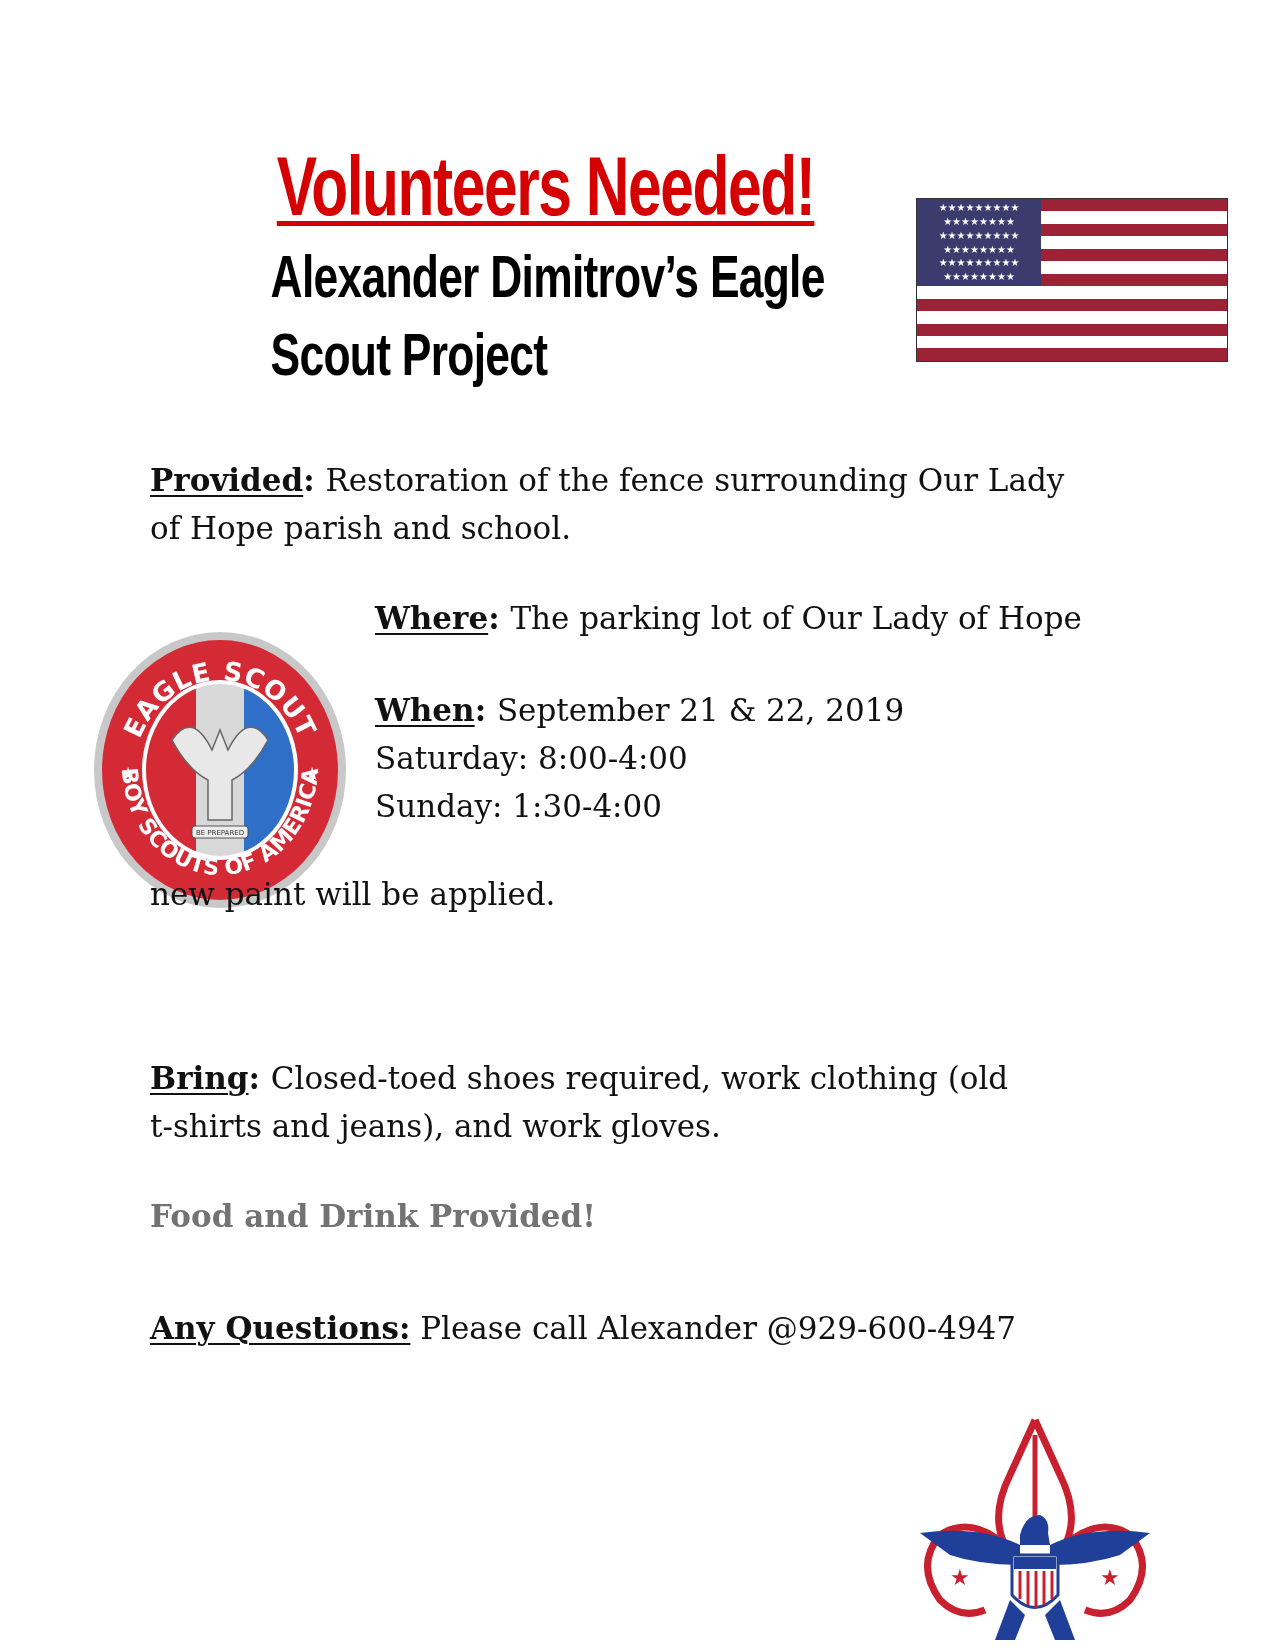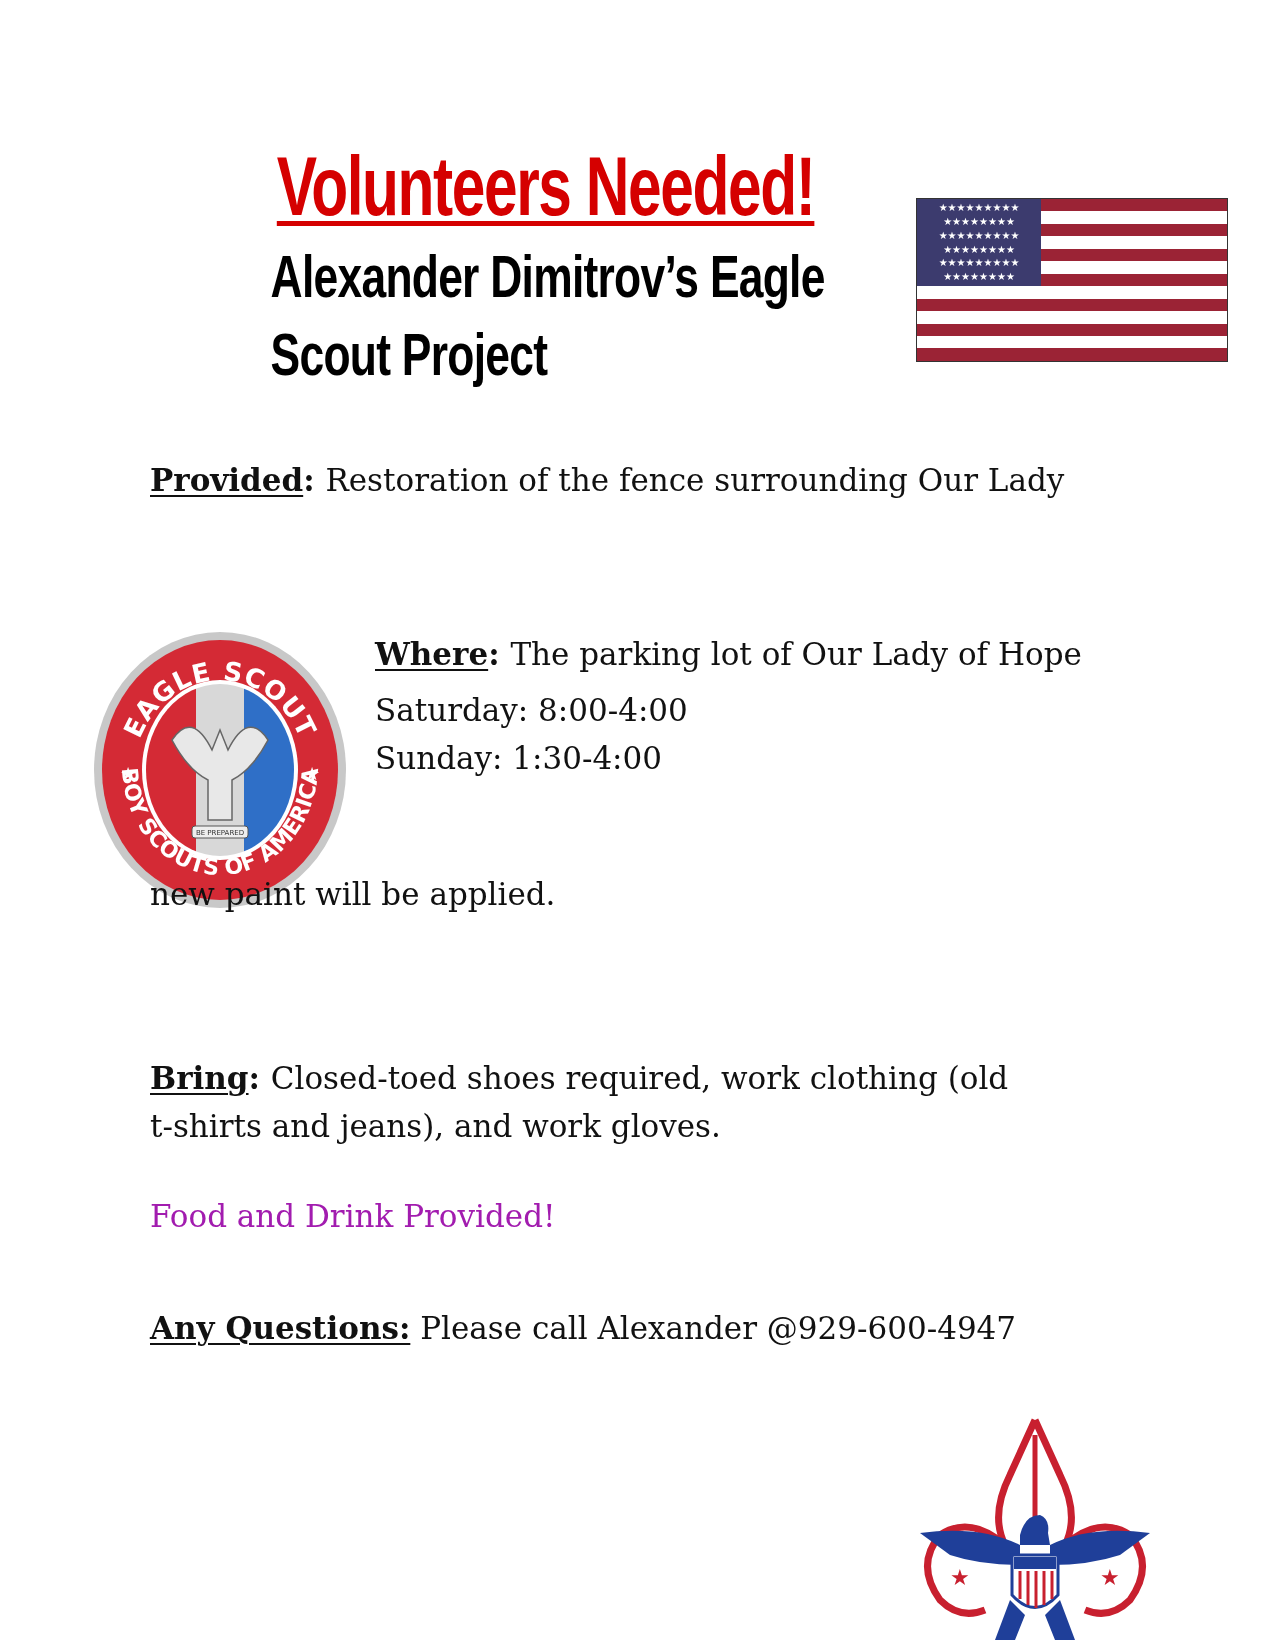--- a/index.html
+++ b/index.html
@@ -9,21 +9,21 @@
   .h2 { font-family: "Liberation Sans", sans-serif; font-weight: bold; color: #000; font-size: 60px; line-height: 78px; letter-spacing: -1px; transform: scaleX(0.74); transform-origin: center; white-space: nowrap; margin-top: 6px; }
   .flag { position: absolute; left: 916px; top: 198px; width: 310px; height: 162px; border: 1px solid #333; overflow: hidden; }
   .flag .stripes { position: absolute; inset: 0; }
   .flag .stripe { height: calc(100% / 13); }
   .flag .canton { position: absolute; left: 0; top: 0; width: 124px; height: calc(100% * 7 / 13); background: #3c3b6e; display: flex; flex-direction: column; justify-content: space-around; padding: 2px 0; box-sizing: border-box; }
   .flag .star-row { display: flex; justify-content: space-around; color: #fff; font-size: 10px; line-height: 10px; font-family: "DejaVu Sans", sans-serif; }
   .flag .star-row.short { padding: 0 7px; }
   .body-text { position: absolute; left: 150px; width: 1000px; font-size: 31px; line-height: 48px; }
   .label { font-weight: bold; text-decoration: underline; text-decoration-thickness: 2px; text-underline-offset: 4px; }
   .colon { font-weight: bold; }
-  .red { color: #a21caf; font-weight: normal; }
+  .red { color: #737373; font-weight: bold; }
   .badge { position: absolute; left: 92px; top: 630px; width: 256px; height: 280px; }
   .bsa { position: absolute; left: 910px; top: 1415px; width: 250px; height: 235px; }
   .indent { padding-left: 225px; }
 </style>
 </head>
 <body>
 
 <div class="headline">
   <div class="h1">Volunteers Needed!</div>
   <div class="h2">Alexander Dimitrov’s Eagle</div>
@@ -51,20 +51,21 @@
     <div class="star-row short">★★★★★★★★</div>
     <div class="star-row">★★★★★★★★★</div>
     <div class="star-row short">★★★★★★★★</div>
     <div class="star-row">★★★★★★★★★</div>
     <div class="star-row short">★★★★★★★★</div>
   </div>
 </div>
 
 <div class="body-text" style="top:456px;">
   <div><span class="label">Provided</span><span class="colon">: </span><span>Restoration of the fence surrounding Our Lady</span></div>
+  <div>of Hope parish and school.</div>
 </div>
 
 <svg class="badge" viewBox="0 0 256 280">
   <defs>
     <path id="arcTop" d="M 40 150 A 88 100 0 0 1 216 150"></path>
     <path id="arcBot" d="M 30 135 A 98 110 0 0 0 226 135"></path>
   </defs>
   <ellipse cx="128" cy="140" rx="126" ry="138" fill="#c8c8c8"></ellipse>
   <ellipse cx="128" cy="140" rx="118" ry="130" fill="#d42a35"></ellipse>
   <ellipse cx="128" cy="140" rx="78" ry="90" fill="#ffffff"></ellipse>
@@ -78,25 +79,26 @@
   </g>
   <path d="M80 110 Q100 80 120 120 L128 100 L136 120 Q156 80 176 110 Q160 140 140 150 L140 190 L116 190 L116 150 Q96 140 80 110 Z" fill="#e8e8e8" stroke="#666" stroke-width="1.5"></path>
   <rect x="100" y="196" width="56" height="12" rx="3" fill="#eee" stroke="#555"></rect>
   <text x="128" y="205" font-size="7" text-anchor="middle" font-family="DejaVu Sans, sans-serif" fill="#333">BE PREPARED</text>
   <text font-size="26" font-weight="bold" fill="#fff" font-family="DejaVu Sans, sans-serif" letter-spacing="1"><textPath href="#arcTop" startOffset="50%" text-anchor="middle">EAGLE SCOUT</textPath></text>
   <text font-size="22" font-weight="bold" fill="#fff" font-family="DejaVu Sans, sans-serif"><textPath href="#arcBot" startOffset="50%" text-anchor="middle">BOY SCOUTS OF AMERICA</textPath></text>
   <text x="28" y="150" font-size="18" fill="#fff">★</text>
   <text x="212" y="150" font-size="18" fill="#fff">★</text>
 </svg>
 
-<div class="body-text" style="top:594px; left:150px;margin-top:36px;">
+<div class="body-text" style="top:594px; left:150px;">
   <div class="indent"><span class="label">Where</span><span class="colon">: </span><span>The parking lot of Our Lady of Hope</span></div>
 </div>
 
 <div class="body-text" style="top:686px;">
+  <div class="indent"><span class="label">When</span><span class="colon">: </span><span>September 21 &amp; 22, 2019</span></div>
   <div class="indent">Saturday: 8:00-4:00</div>
   <div class="indent">Sunday: 1:30-4:00</div>
 </div>
 
 <div class="body-text" style="top:870px;">
   <div>new paint will be applied.</div>
 </div>
 
 <div class="body-text" style="top:1054px;">
   <div><span class="label">Bring</span><span class="colon">: </span><span>Closed-toed shoes required, work clothing (old</span></div>

